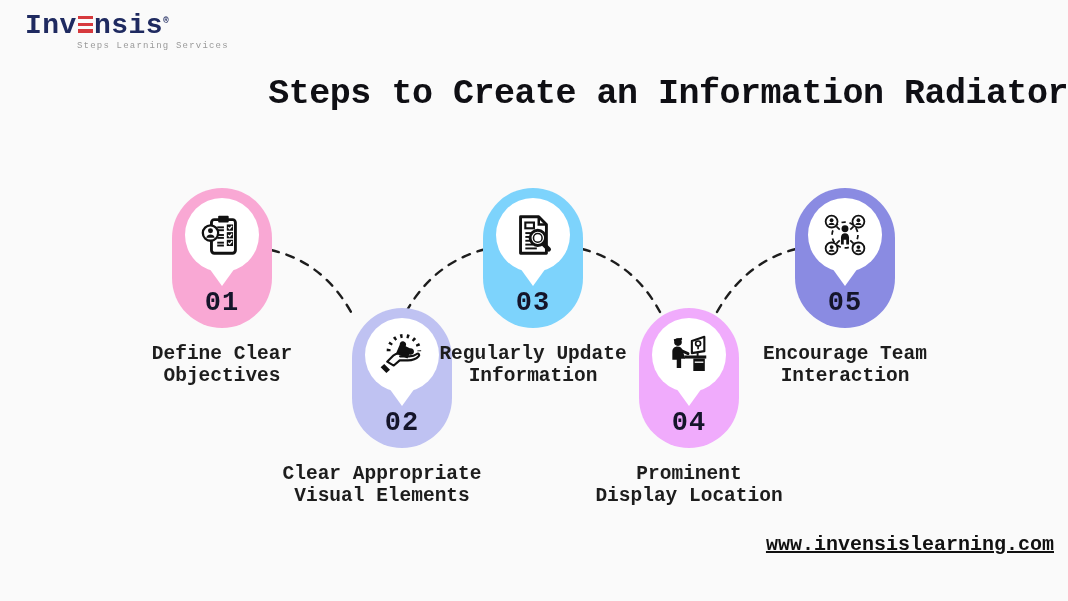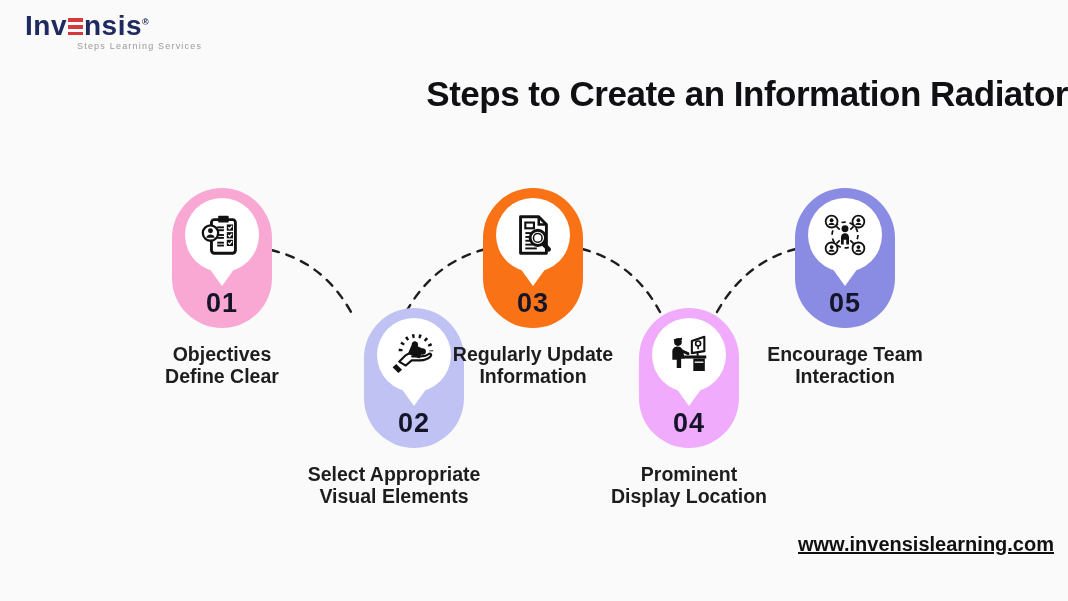--- a/index.html
+++ b/index.html
@@ -1,18 +1,18 @@
 <!DOCTYPE html>
 <html><head>
 <meta charset="utf-8">
 <style>
   html,body{margin:0;padding:0;}
   .canvas{
     position:relative;width:1068px;height:601px;overflow:hidden;
-    background:#fafafa;font-family:Liberation Sans, sans-serif;
+    background:#fafafa;font-family:Liberation Mono, monospace;
   }
   
   .logo{position:absolute;top:12px;left:25px;}
   .logo-word{font-size:28px;font-weight:800;color:#1f2a60;letter-spacing:.5px;line-height:1;}
   .e-bars{display:inline-block;width:15px;height:17px;margin:0 1px;
     background:linear-gradient(#d6393d 0 3.5px,transparent 3.5px 7px,#d6393d 7px 10.5px,transparent 10.5px 13.5px,#d6393d 13.5px 17px);}
   .reg{font-size:9px;font-weight:700;color:#1f2a60;vertical-align:super;}
   .tagline{font-size:9px;color:#9a9a9a;letter-spacing:1.2px;margin:1px 0 0 52px;}
   
   .title{position:absolute;top:74px;left:0;width:100%;text-align:right;
@@ -77,46 +77,46 @@
           <path d="M30.5 32l1.5 1.5 2.5-3" stroke="#fff" stroke-width="1.4" fill="none"></path>
           <circle cx="12" cy="22" r="8" fill="#fff" stroke="#111" stroke-width="2.4"></circle>
           <circle cx="12" cy="19.5" r="2.6" fill="#111"></circle>
           <path d="M7.6 26.8a4.6 4.6 0 0 1 8.8 0z" fill="#111"></path>
         </svg>
       </div>
       <div class="pin-tail"></div>
       <div class="num">01</div>
     </div>
     <div class="label">
+      <div>Define Clear</div>
       <div>Objectives</div>
-      <div>Define Clear</div>
-    </div>
-  </div>
-
-  <div class="step" style="left:324px;top:308px;padding-left:40px;">
+    </div>
+  </div>
+
+  <div class="step" style="left:312px;top:308px;padding-left:40px;">
     <div class="pill" style="background: rgb(191, 194, 242);">
       <div class="pin">
         <svg class="icon" width="46" height="46" viewBox="0 0 48 48">
           <path d="M10 20 A16 16 0 0 1 42 20" fill="none" stroke="#111" stroke-width="4" stroke-dasharray="2.5 4.5"></path>
           <path d="M21 14c-.5-2.5 1.5-4.5 3.8-4 2.3.4 3.4 2.6 2.6 4.6l4.6 1.6c2.4-.8 4.8.8 4.8 3.2 0 2.4-2.4 4-4.6 3.2l-1.2 4.4-12.6-3.4z" fill="#111" transform="rotate(8 26 18)"></path>
           <path d="M8.5 31 L15 24.6 C16.8 22.9 18.6 22.3 20.8 22.3 L27.6 22.3 C29.9 22.3 29.9 25.4 27.6 25.4 L22 25.4 L31.4 25.4 C34.8 25.4 37.6 24.5 39.5 22.9 C41.2 21.7 42.8 23.7 41.4 25.3 C38.8 28.2 34.9 29.6 30.1 29.6 L21.6 29.6 L15.4 35 Z" fill="none" stroke="#111" stroke-width="2.2" stroke-linejoin="round"></path>
           <path d="M5.5 33.5l6 6-3.8 3.2-6-6z" fill="#111"></path>
         </svg>
       </div>
       <div class="pin-tail"></div>
       <div class="num">02</div>
     </div>
     <div class="label">
-      <div>Select Appropriate</div>
+      <div>Clear Appropriate</div>
       <div>Visual Elements</div>
     </div>
   </div>
 
   <div class="step" style="left:483px;top:188px;">
-    <div class="pill" style="background: #f97316;">
+    <div class="pill" style="background: #7dd3fc;">
       <div class="pin">
         <svg class="icon" width="46" height="46" viewBox="0 0 48 48">
           <path d="M11 5h19l8 8v30H11z" fill="#fff" stroke="#111" stroke-width="3" stroke-linejoin="round"></path>
           <path d="M30 5v8h8" fill="none" stroke="#111" stroke-width="2.6"></path>
           <rect x="16" y="11" width="9" height="6" fill="none" stroke="#111" stroke-width="2.2"></rect>
           <g stroke="#111" stroke-width="2">
             <line x1="16" y1="22" x2="23" y2="22"></line>
             <line x1="16" y1="26" x2="23" y2="26"></line>
             <line x1="16" y1="30" x2="23" y2="30"></line>
             <line x1="16" y1="34" x2="24" y2="34"></line>

